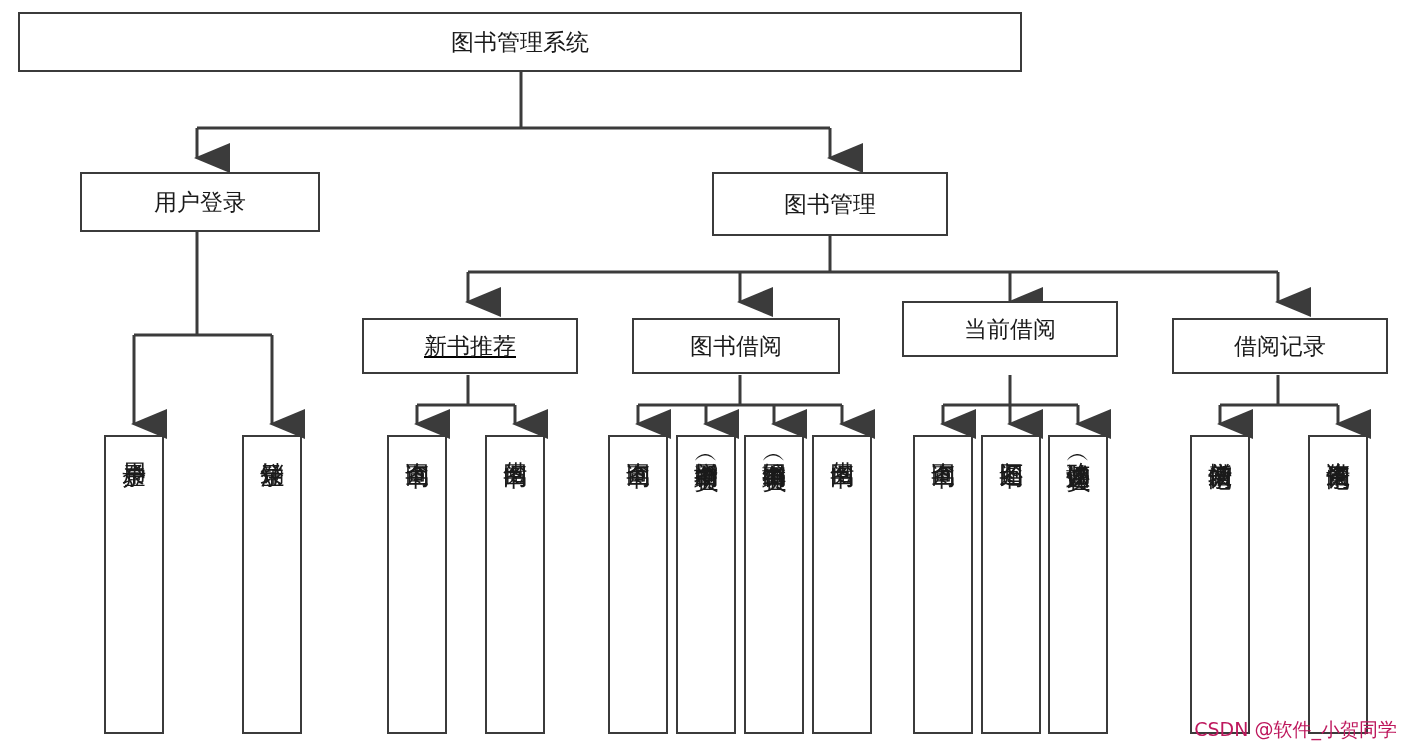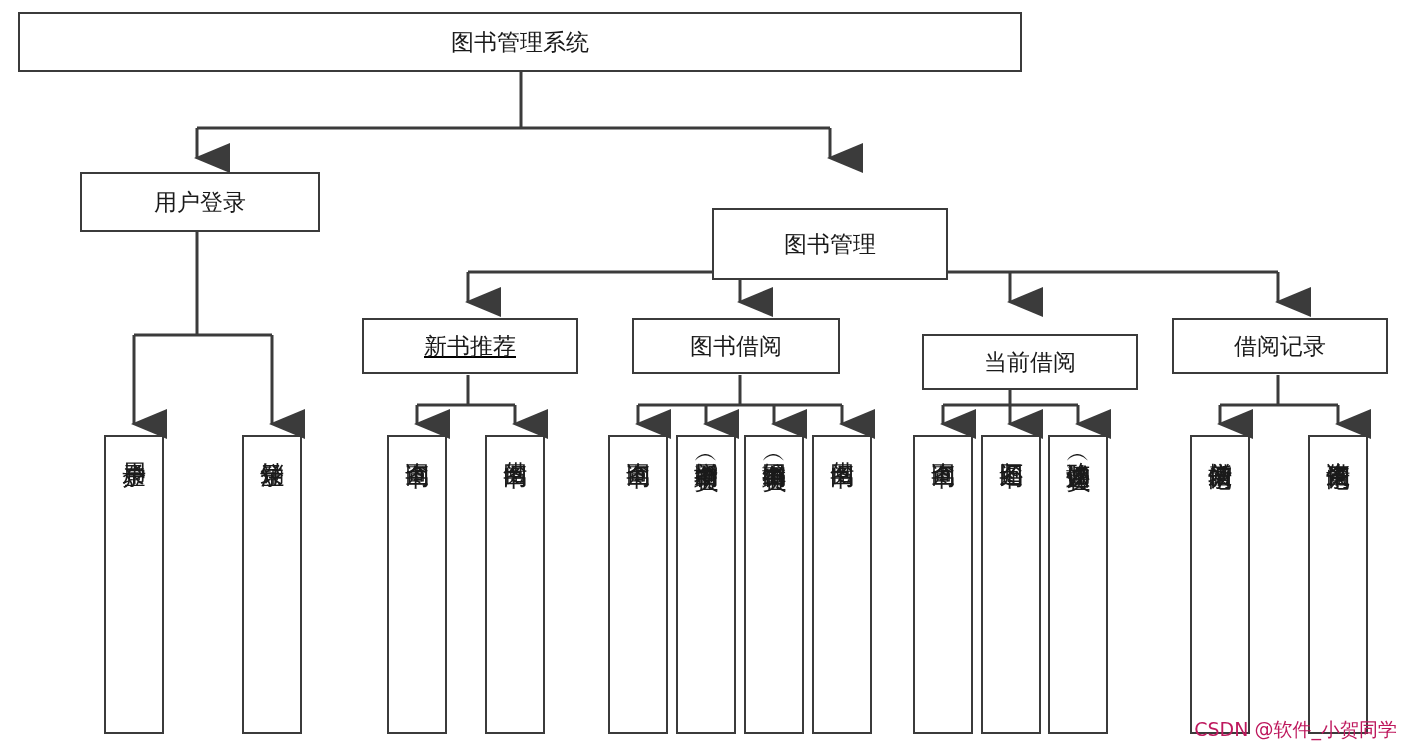--- a/index.html
+++ b/index.html
@@ -121,31 +121,31 @@
     </g>
   </svg>
 
   <div class="node" style="left:18px; top:12px; width:1004px; height:60px;">
     <span class="node-label">图书管理系统</span>
   </div>
 
   <div class="node" style="left:80px; top:172px; width:240px; height:60px;">
     <span class="node-label">用户登录</span>
   </div>
-  <div class="node" style="left:712px; top:172px; width:236px; height:72px;margin-top:36px;">
+  <div class="node" style="left:712px; top:172px; width:236px; height:64px;">
     <span class="node-label">图书管理</span>
   </div>
 
   <div class="node" style="left:362px; top:318px; width:216px; height:56px;text-decoration:underline;">
     <span class="node-label">新书推荐</span>
   </div>
   <div class="node" style="left:632px; top:318px; width:208px; height:56px;">
     <span class="node-label">图书借阅</span>
   </div>
-  <div class="node" style="left:902px; top:334px; width:216px; height:56px;margin-left:20px;">
+  <div class="node" style="left:902px; top:301px; width:216px; height:56px;">
     <span class="node-label">当前借阅</span>
   </div>
   <div class="node" style="left:1172px; top:318px; width:216px; height:56px;">
     <span class="node-label">借阅记录</span>
   </div>
 
   <div class="node leaf" style="left:104px; top:435px; width:60px; height:299px;">
     <span class="node-label">用户登录</span>
   </div>
   <div class="node leaf" style="left:242px; top:435px; width:60px; height:299px;">

